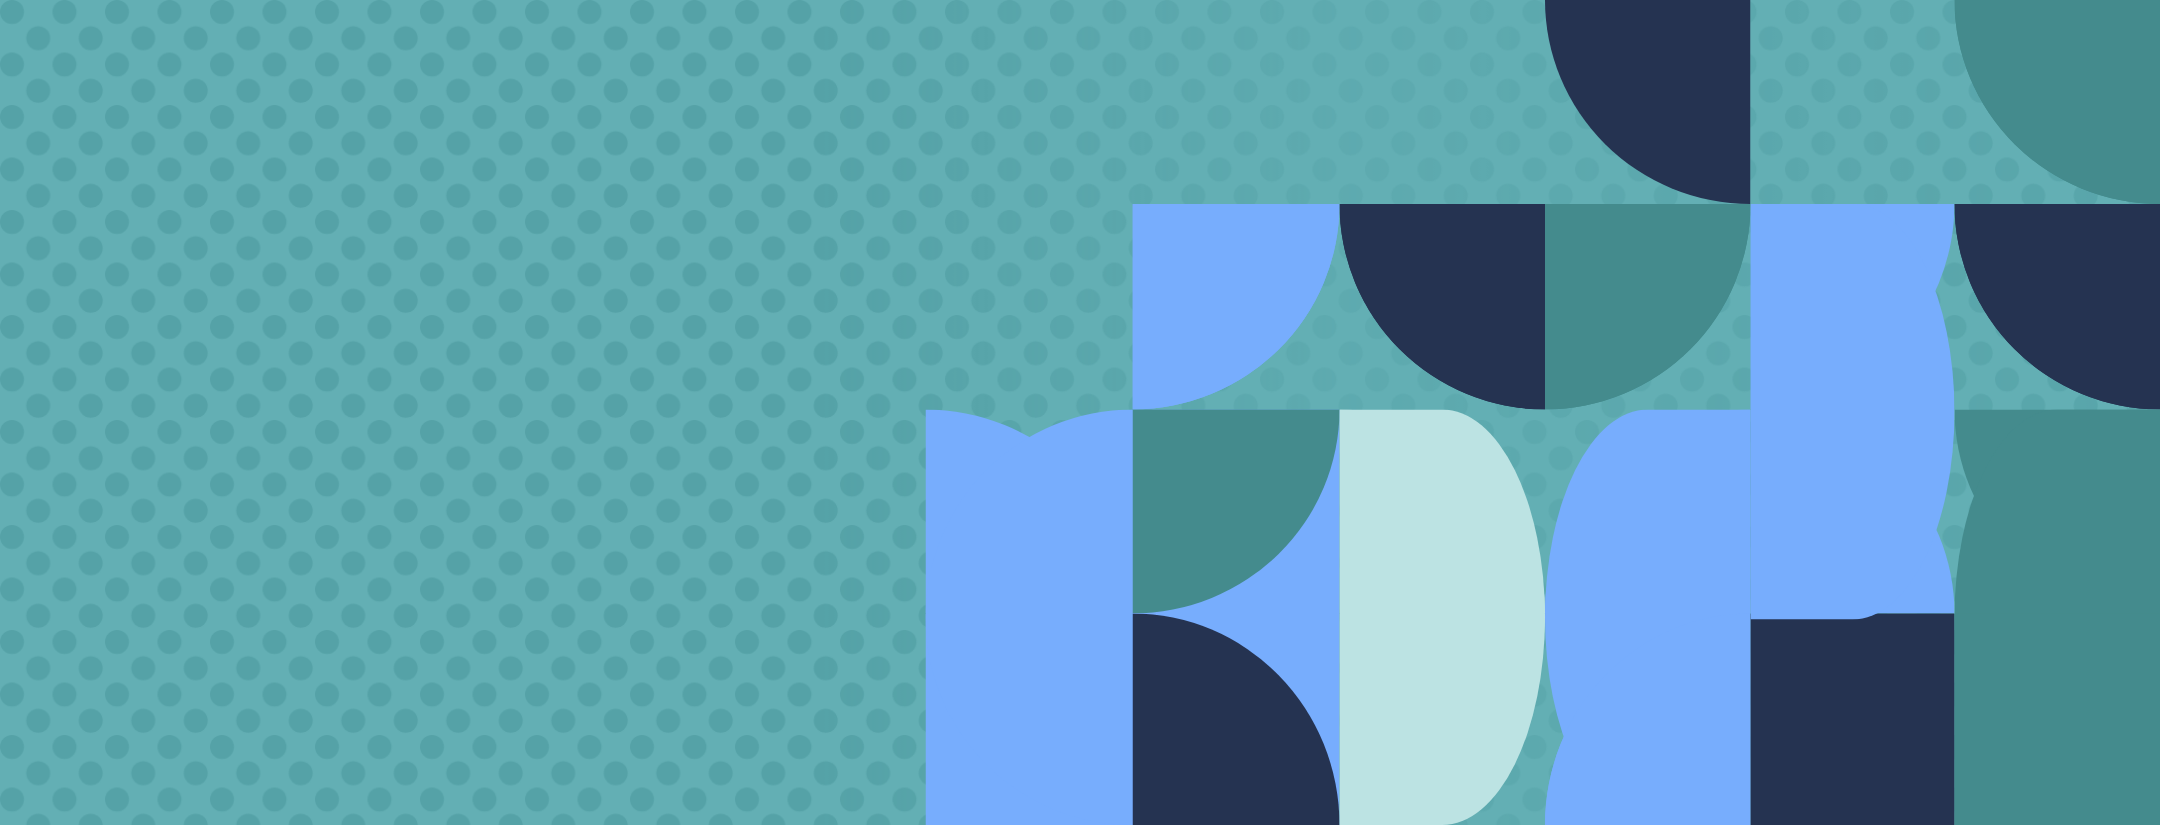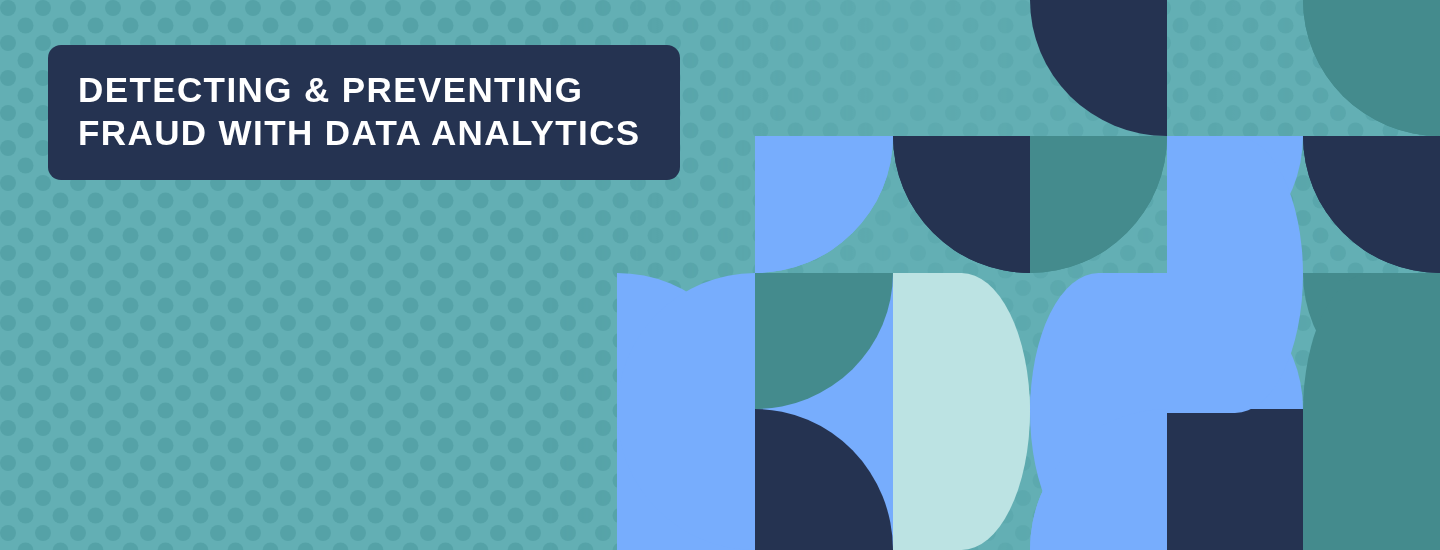--- a/index.html
+++ b/index.html
@@ -180,17 +180,14 @@
       <div class="sq qc-bl" style="background:#253351;"></div>
     </div>
     <div class="cell" style="left:1303px;top:273px;width:137px;height:277px;">
       <div class="sq half-l" style="background:#448B8D;"></div>
     </div>
     <div class="cell" style="left:1303px;top:409px;width:137px;height:141px;">
       <div class="sq full" style="background:#448B8D;"></div>
     </div>
   </div>
 
-  <div id="title-box">
-    <h1 id="title-text">DETECTING &amp; PREVENTING FRAUD WITH DATA ANALYTICS</h1>
-  </div>
 
 </div>
 
 </body></html>

